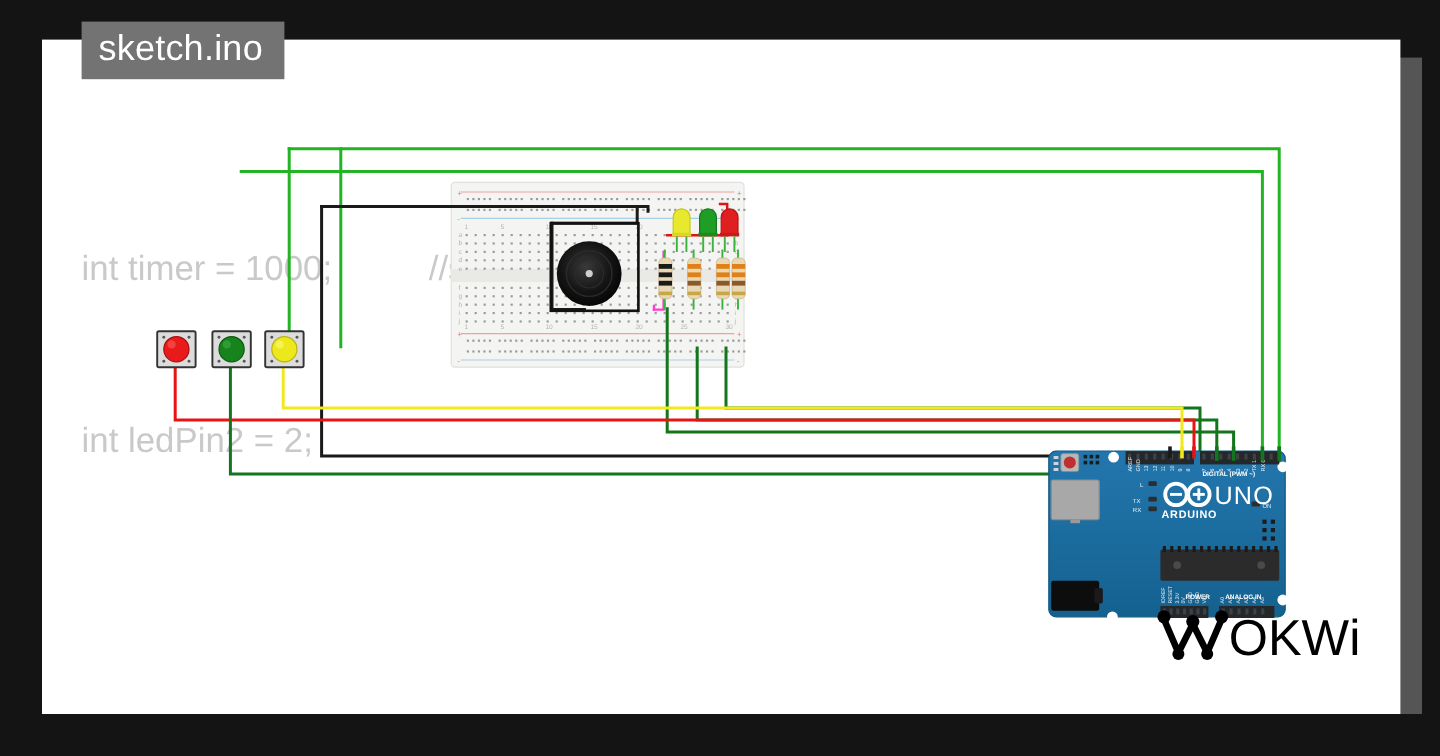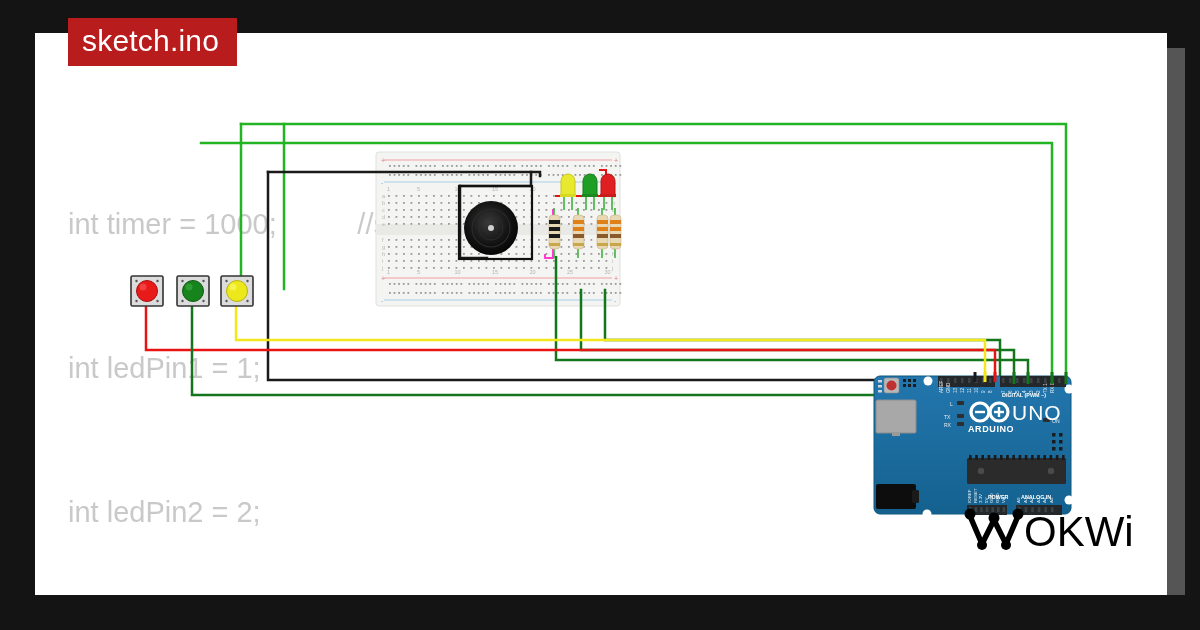--- a/index.html
+++ b/index.html
@@ -14,21 +14,21 @@
     position:absolute;left:50px;top:48px;width:1135px;height:547px;
     background:#555555;
   }
   #white-panel{
     position:absolute;left:35px;top:33px;width:1132px;height:562px;
     background:#ffffff;overflow:hidden;
   }
   
   #file-chip{
     position:absolute;left:68px;top:18px;
-    background:#b91c1c;color:#ffffff;
+    background:#737373;color:#ffffff;
     font-size:30px;letter-spacing:.2px;
     padding:6px 18px 8px 14px;
     z-index:40;
     font-family:"Liberation Sans", sans-serif;
   }
   
   #code-layer{
     position:absolute;left:68px;top:104px;
     color:#c9c9c9;
     font-size:29px;line-height:48px;
@@ -45,21 +45,20 @@
   }
 </style>
 </head>
 <body>
 
 <div id="shadow-layer"></div>
 <div id="white-panel"></div>
 
 <div id="code-layer">
   <div class="code-line">int timer = 1000;          //set the timer</div>
-  <div class="code-line">int ledPin1 = 1;</div>
   <div class="code-line">int ledPin2 = 2;</div>
   
   
   
   
   
   
   
 </div>
 

